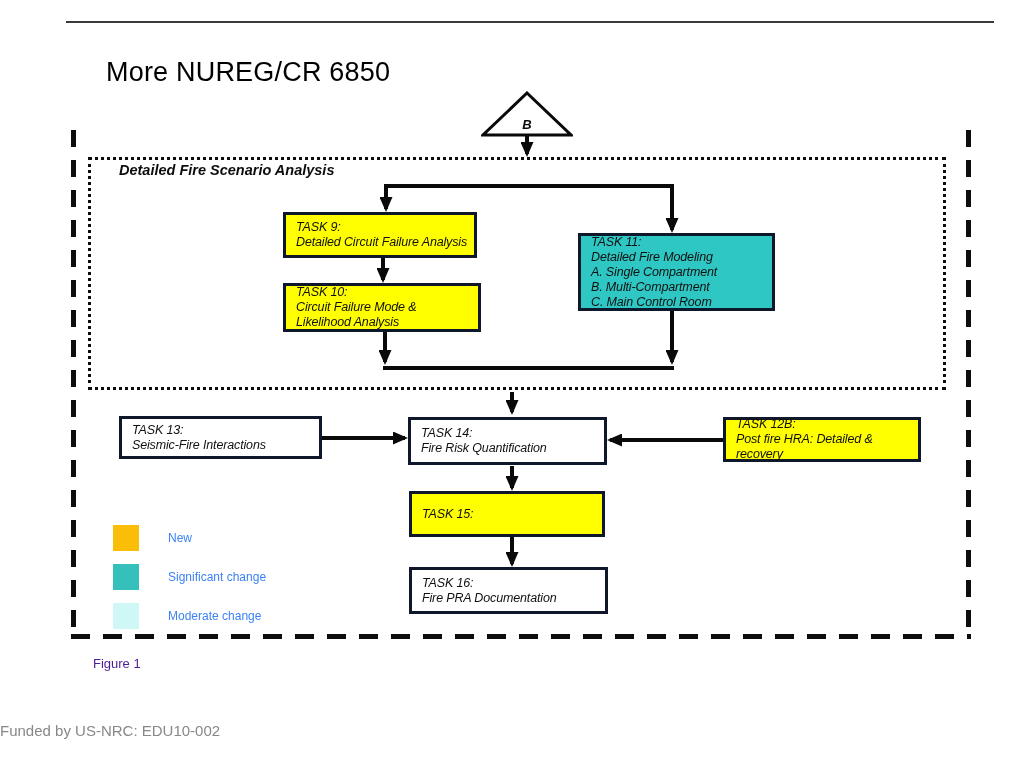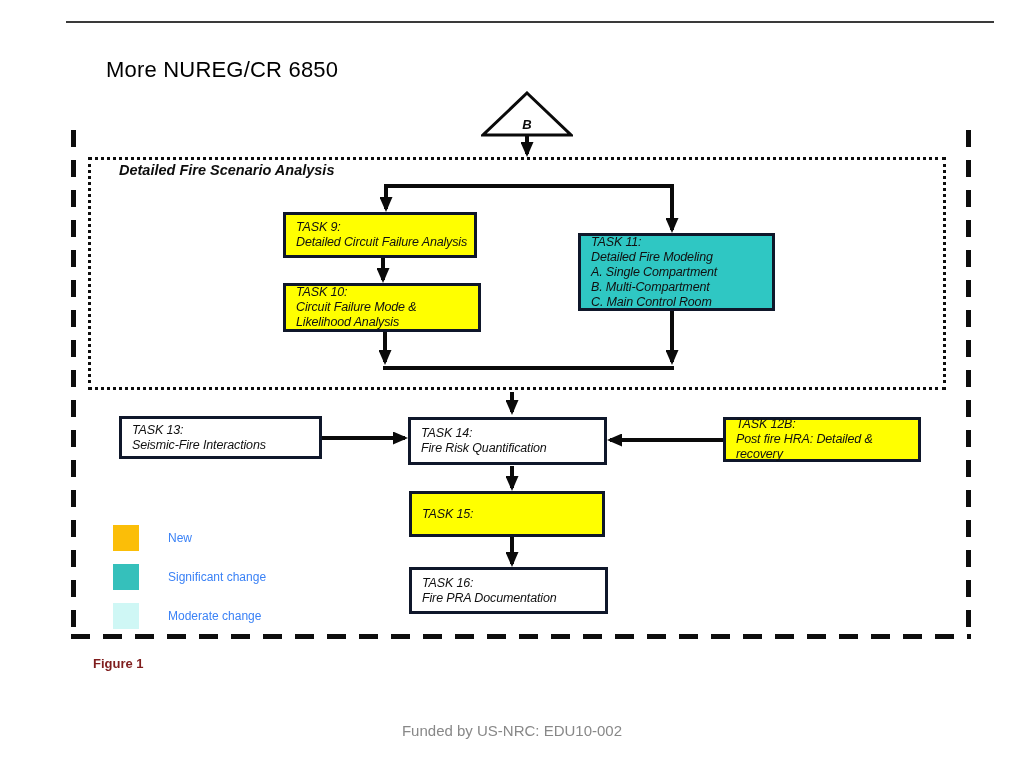--- a/index.html
+++ b/index.html
@@ -5,21 +5,21 @@
   * { margin:0; padding:0; box-sizing:border-box; }
   html,body { background:#ffffff; }
   body {
     width:1024px; height:768px; position:relative; overflow:hidden;
     font-family:"Liberation Sans", sans-serif; color:#111;
   }
   .abs { position:absolute; }
 
   .top-rule { left:66px; top:21px; width:928px; height:2px; background:#3a3a3a; }
 
-  .slide-title { left:106px; top:57px; font-size:22px; letter-spacing:0.2px; color:#000; }
+  .slide-title { left:106px; top:57px; font-size:27px; letter-spacing:0.2px; color:#000; }
 
   
   .dash-v { width:5px; top:130px; height:507px;
     background:repeating-linear-gradient(to bottom,#0d0d0d 0 17px,transparent 17px 30px); }
   .dash-left  { left:71px; }
   .dash-right { left:966px; }
   .dash-bottom { left:71px; top:634px; width:900px; height:5px;
     background:repeating-linear-gradient(to right,#0d0d0d 0 19px,transparent 19px 32px); }
 
   
@@ -33,24 +33,24 @@
     font-style:italic; font-size:12.5px; line-height:1.2; letter-spacing:-0.15px;
     color:#111; display:flex; flex-direction:column; justify-content:center;
     padding:4px 4px 4px 10px;
   }
   .tline { display:block; }
 
   .legend-row { position:absolute; left:113px; display:flex; align-items:center; gap:29px; }
   .legend-swatch { width:26px; height:26px; flex:0 0 auto; }
   .legend-label { font-size:12px; color:#3b82f6; }
 
-  .caption { left:93px; top:654px; font-size:13px; font-weight:700; line-height:1.55; color:#7f1d1d; }
+  .caption { left:93px; top:654px; font-size:13px; font-weight:400; line-height:1.55; color:#4c1d95; }
   .caption span { display:block; }
 
-  .footer { left:0; top:722px; width:1024px; text-align:center; font-size:15px; color:#888888; }
+  .footer { left:0; top:722px; width:1024px; font-size:15px; color:#888888; }
   .page-number { left:953px; top:743px; font-family:"Liberation Serif", serif; font-size:16px; color:#4c1d95;margin-top:41px; }
 </style>
 </head>
 <body>
 
 <div class="abs top-rule"></div>
 <div class="abs slide-title">More NUREG/CR 6850</div>
 
 <div class="abs dash-v dash-left"></div>
 <div class="abs dash-v dash-right"></div>

